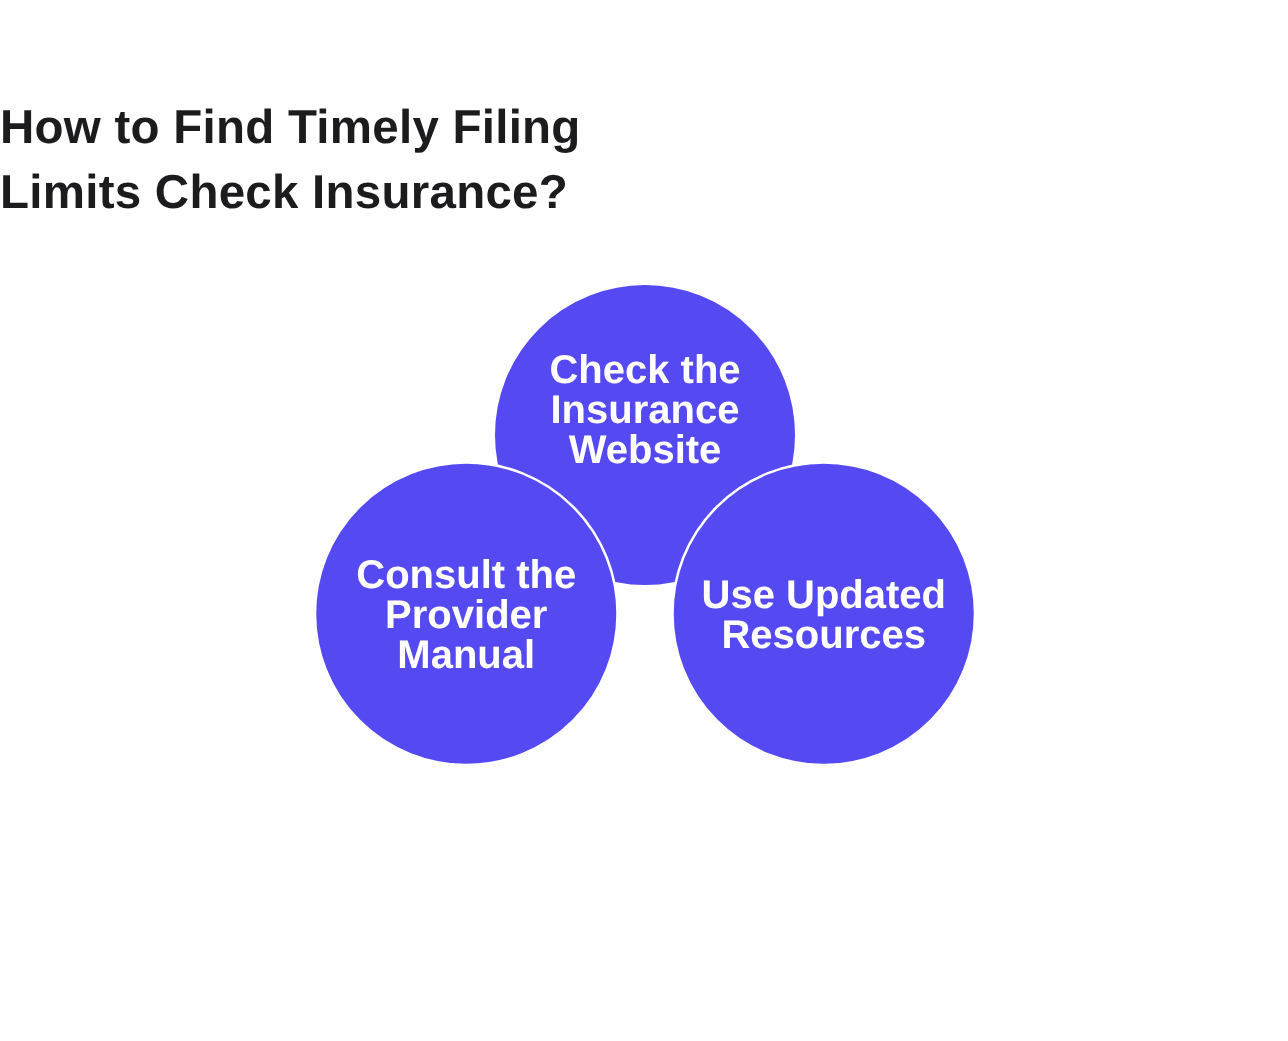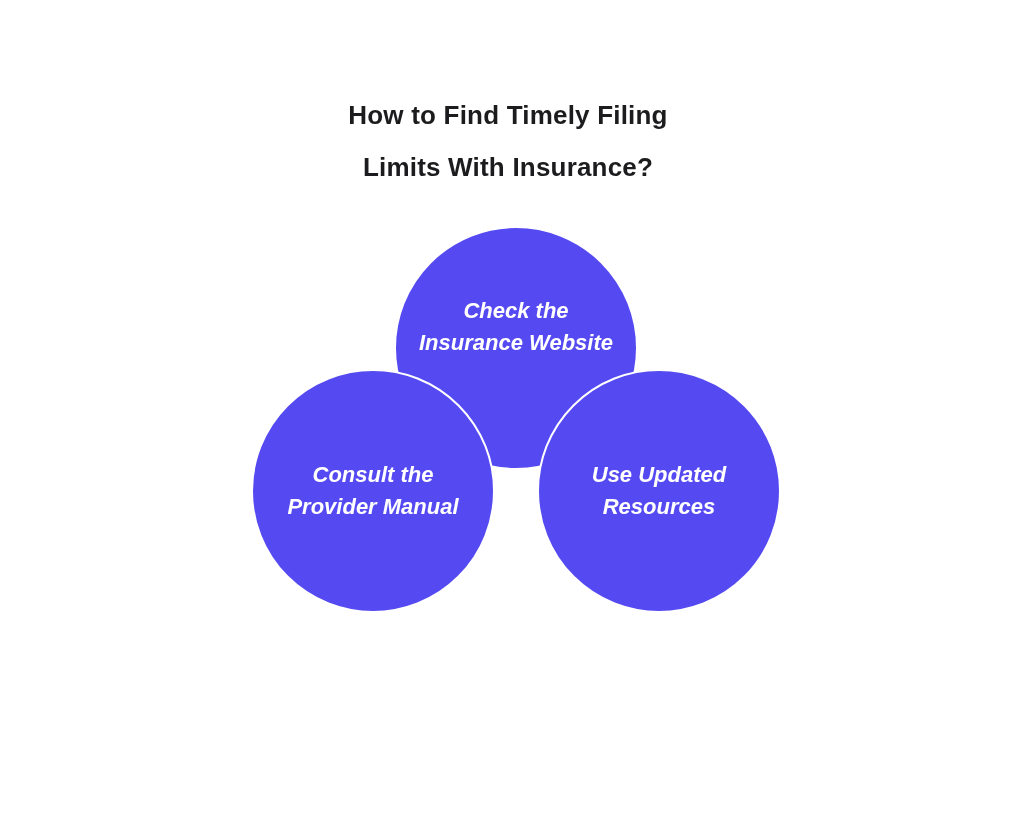--- a/index.html
+++ b/index.html
@@ -6,26 +6,26 @@
   .page {
     position: relative;
     width: 1030px;
     height: 833px;
     background: var(--page-bg, #FFFFFF);
     overflow: hidden;
     font-family: "Liberation Sans", "DejaVu Sans", sans-serif;
   }
   .title {
     position: absolute;
-    top: 89px;
+    top: 76px;
     left: 0;
     width: 1016px;
     margin: 0;
-    text-align: center;
-    font-size: 26px;
+    text-align: left;
+    font-size: 38px;
     line-height: 52px;
     font-weight: 700;
     color: var(--title-color, #1C1C1E);
     letter-spacing: 0.2px;
   }
   .title-line { display: block; }
   .diagram {
     position: absolute;
     left: 0;
     top: 0;
@@ -44,39 +44,38 @@
     align-items: center;
     justify-content: center;
     text-align: center;
   }
   
   .circle-top    { left: 394px; top: 226px; z-index: 1; }
   .circle-left   { left: 251px; top: 369px; z-index: 2; }
   .circle-right  { left: 537px; top: 369px; z-index: 2; }
   .circle-bottom { left: 394px; top: 512px; z-index: 3; }
   .circle-label {
-    font-size: 22px;
+    font-size: 32px;
     line-height: 32px;
     font-weight: 700;
-    font-style: italic;
     color: var(--label-color, #FFFFFF);
     white-space: pre-line;
     padding: 0 14px;
   }
   .shift-up   { transform: translateY(-21px); }
   .shift-down { transform: translateY(21px); }
 </style>
 </head>
 <body>
 
 <div class="page">
 
   <h1 class="title">
     <span class="title-line">How to Find Timely Filing</span>
-    <span class="title-line">Limits With Insurance?</span>
+    <span class="title-line">Limits Check Insurance?</span>
   </h1>
 
   <div class="diagram">
 
     <div class="circle circle-top">
       <span class="circle-label shift-up">Check the
 Insurance Website</span>
     </div>
 
     <div class="circle circle-left">

